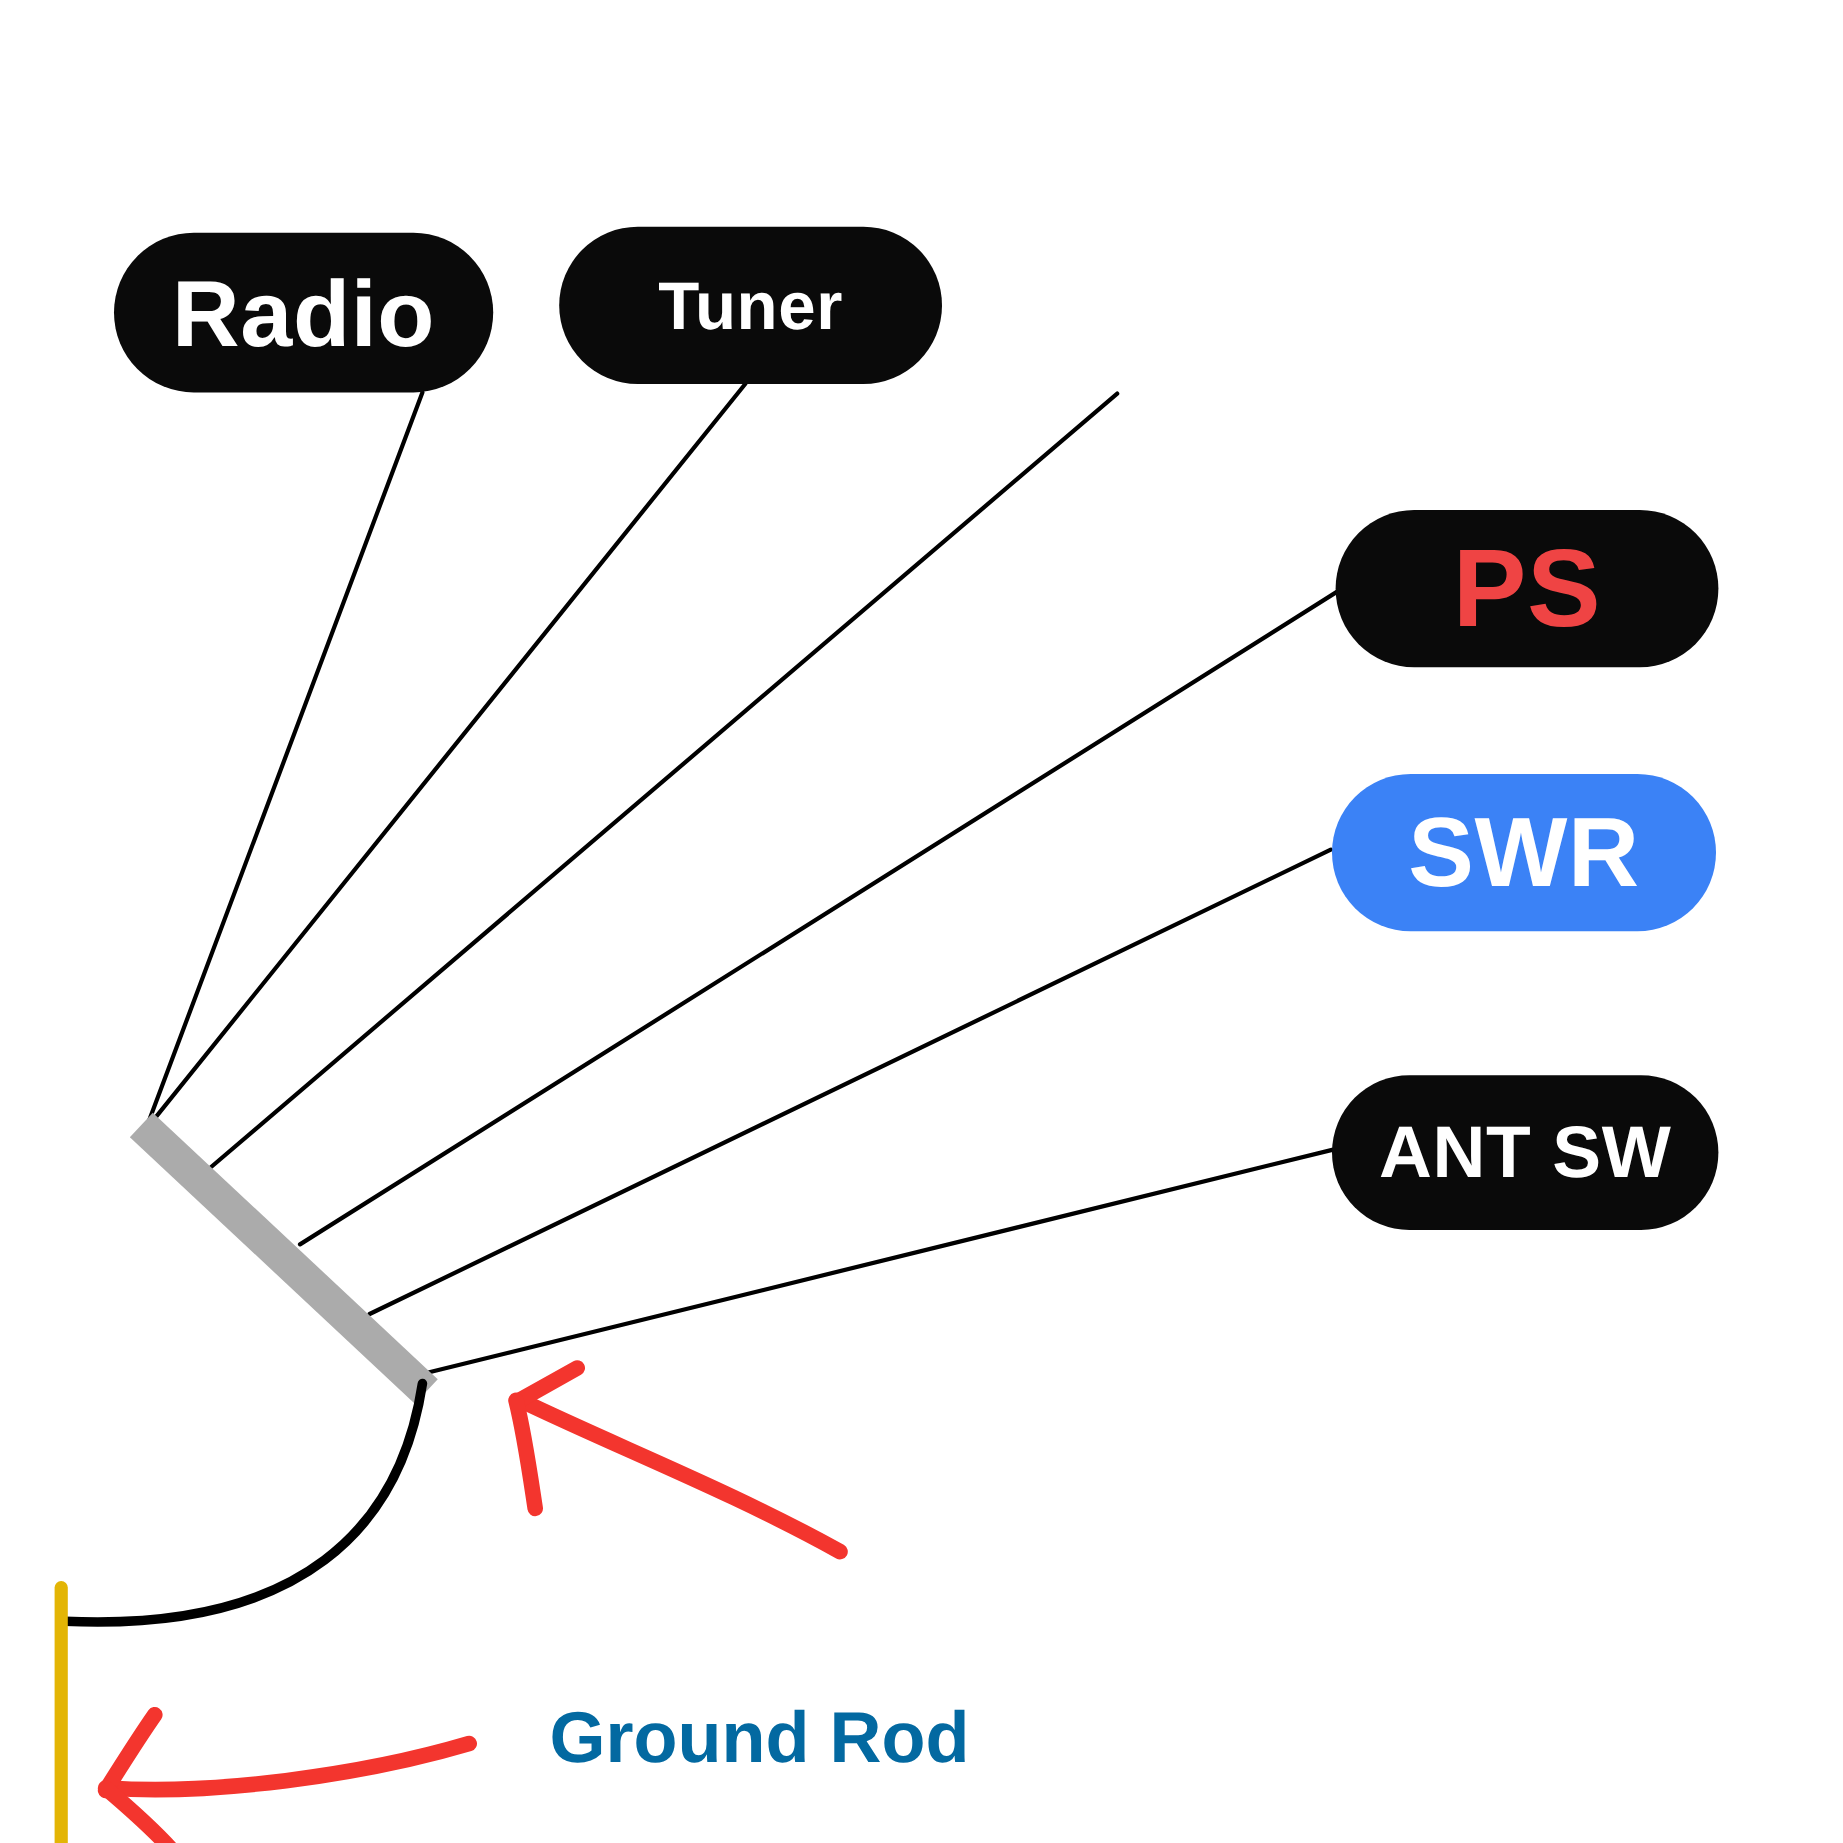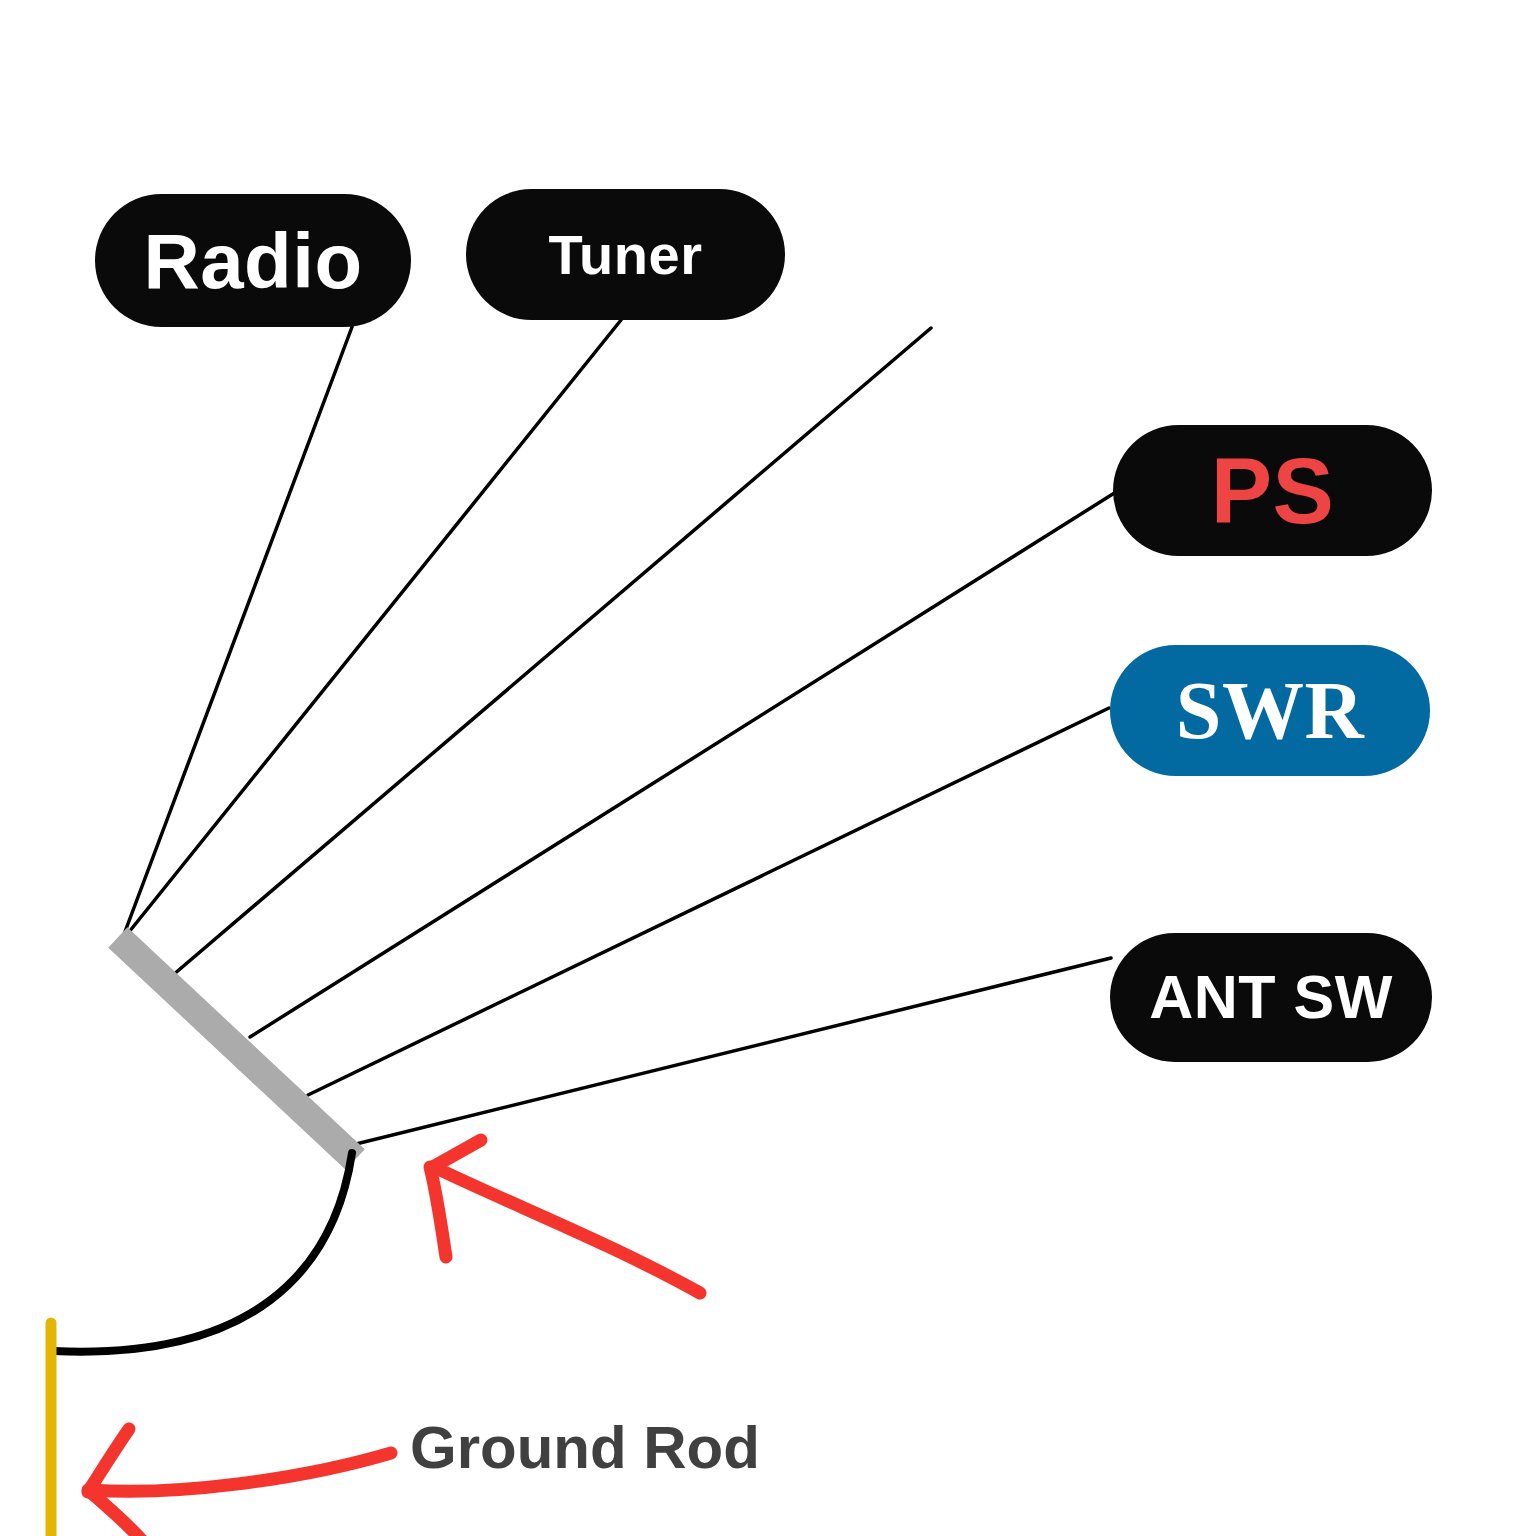--- a/index.html
+++ b/index.html
@@ -18,21 +18,21 @@
     font-weight:700;
     line-height:1;
     letter-spacing:0.5px;
     white-space:nowrap;
   }
   .pill-radio     {left:95px;  top:194px; width:316px; height:133px; font-size:78px;}
   .pill-tuner     {left:466px; top:189px; width:319px; height:131px; font-size:56px;}
   .pill-amplifier {left:838px; top:195px; width:316px; height:132px; font-size:62px;}
   .pill-ps        {left:1113px;top:425px; width:319px; height:131px; font-size:92px;}
   .pill-swr       {left:1110px;top:645px; width:320px; height:131px; font-size:82px;}
-  .pill-antsw     {left:1110px;top:896px; width:322px; height:129px; font-size:61px;margin-top:37px;}
+  .pill-antsw     {left:1110px;top:896px; width:322px; height:129px; font-size:61px;}
   .annot{
     position:absolute;
     font-weight:700;
     line-height:1;
     white-space:nowrap;
   }
   .annot-ground-bar{left:727px; top:1252px; font-size:60px;}
   .annot-ground-rod{left:410px; top:1418px; font-size:60px;}
 </style>
 </head>
@@ -70,22 +70,22 @@
 
   <div class="pill pill-radio" style="background-color: rgb(10, 10, 10); color: rgb(255, 255, 255);">
     <span>Radio</span>
   </div>
   <div class="pill pill-tuner" style="background-color: rgb(10, 10, 10); color: rgb(255, 255, 255);">
     <span>Tuner</span>
   </div>
   <div class="pill pill-ps" style="background-color: rgb(10, 10, 10); color: #ef4444;">
     <span>PS</span>
   </div>
-  <div class="pill pill-swr" style="background-color: #0369a1; color: rgb(255, 255, 255); font-family: Liberation Serif, serif;">
+  <div class="pill pill-swr" style="background-color: #3b82f6; color: rgb(255, 255, 255);">
     <span>SWR</span>
   </div>
   <div class="pill pill-antsw" style="background-color: rgb(10, 10, 10); color: rgb(255, 255, 255);">
     <span>ANT SW</span>
   </div>
 
-  <div class="annot annot-ground-rod" style="color: #404040;">Ground Rod</div>
+  <div class="annot annot-ground-rod" style="color: #0369a1; margin-left: 48px;">Ground Rod</div>
 
 </div>
 
 </body></html>

